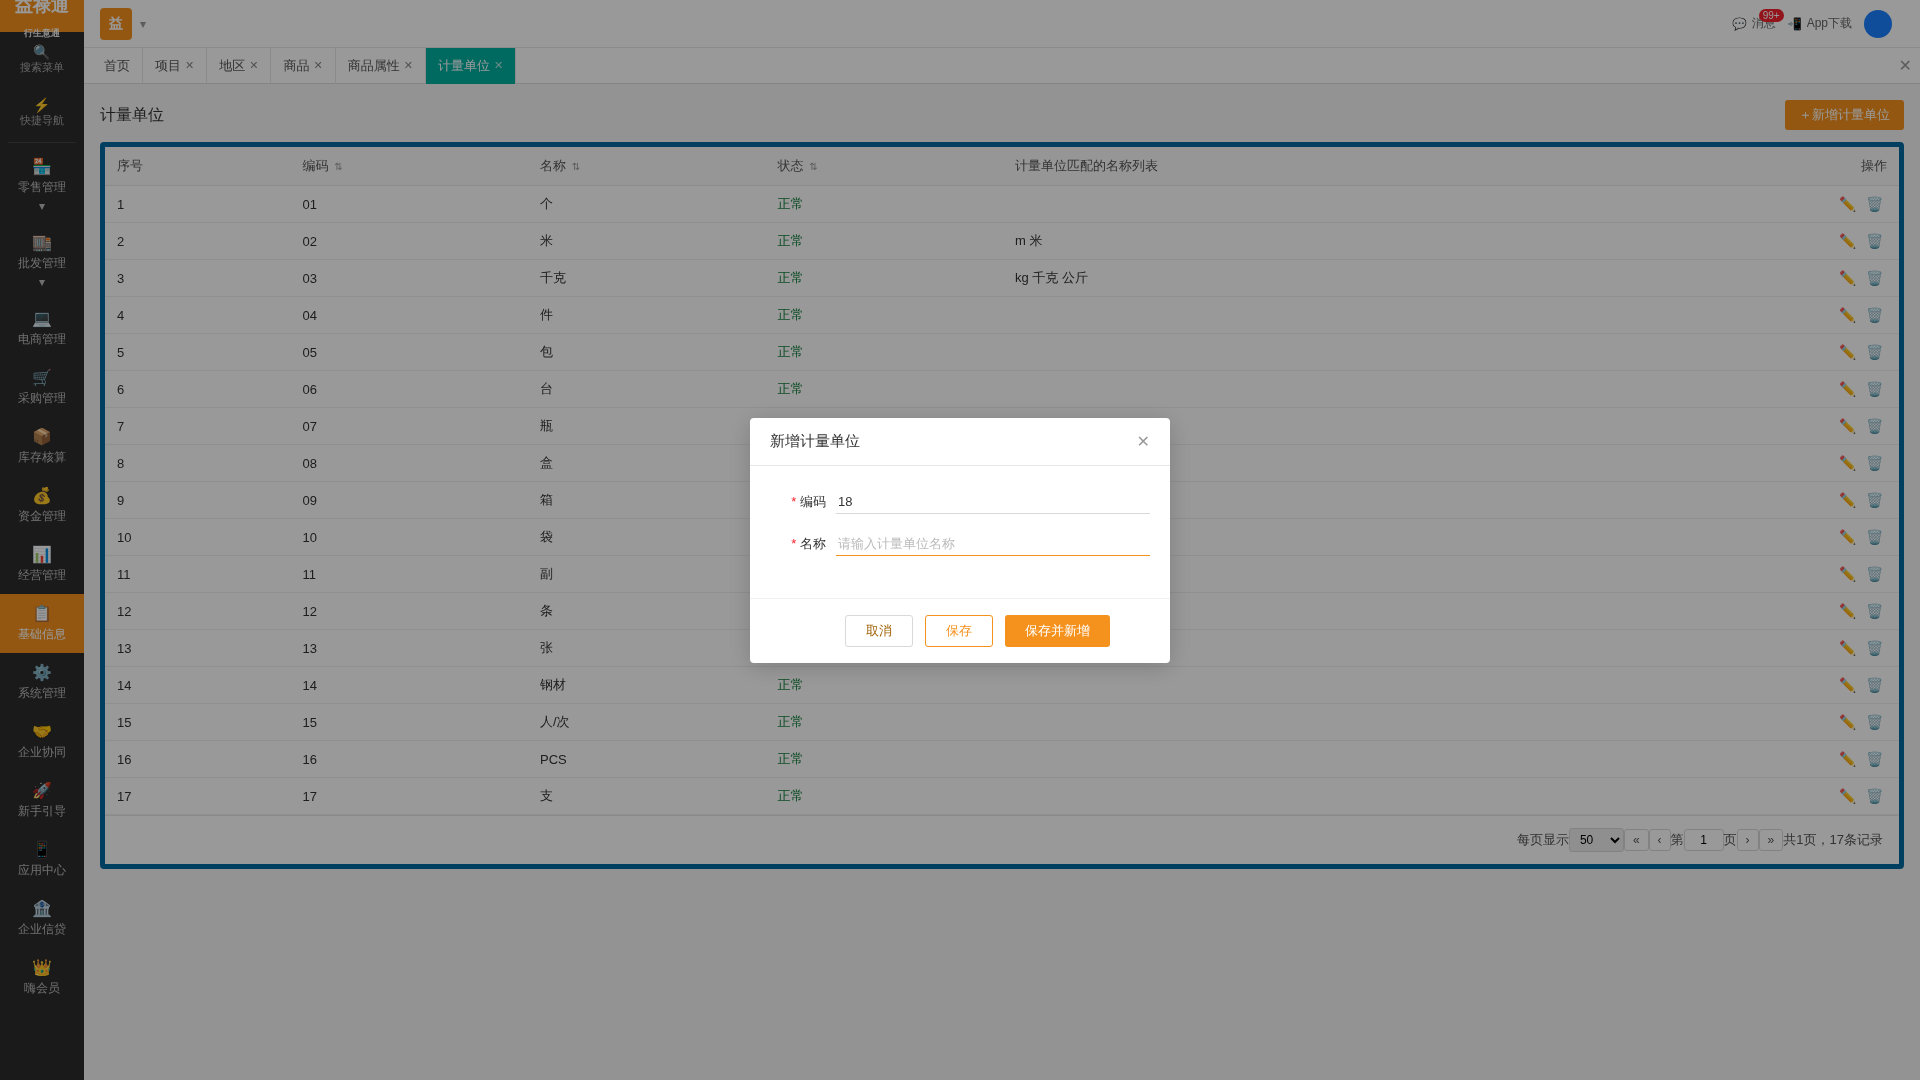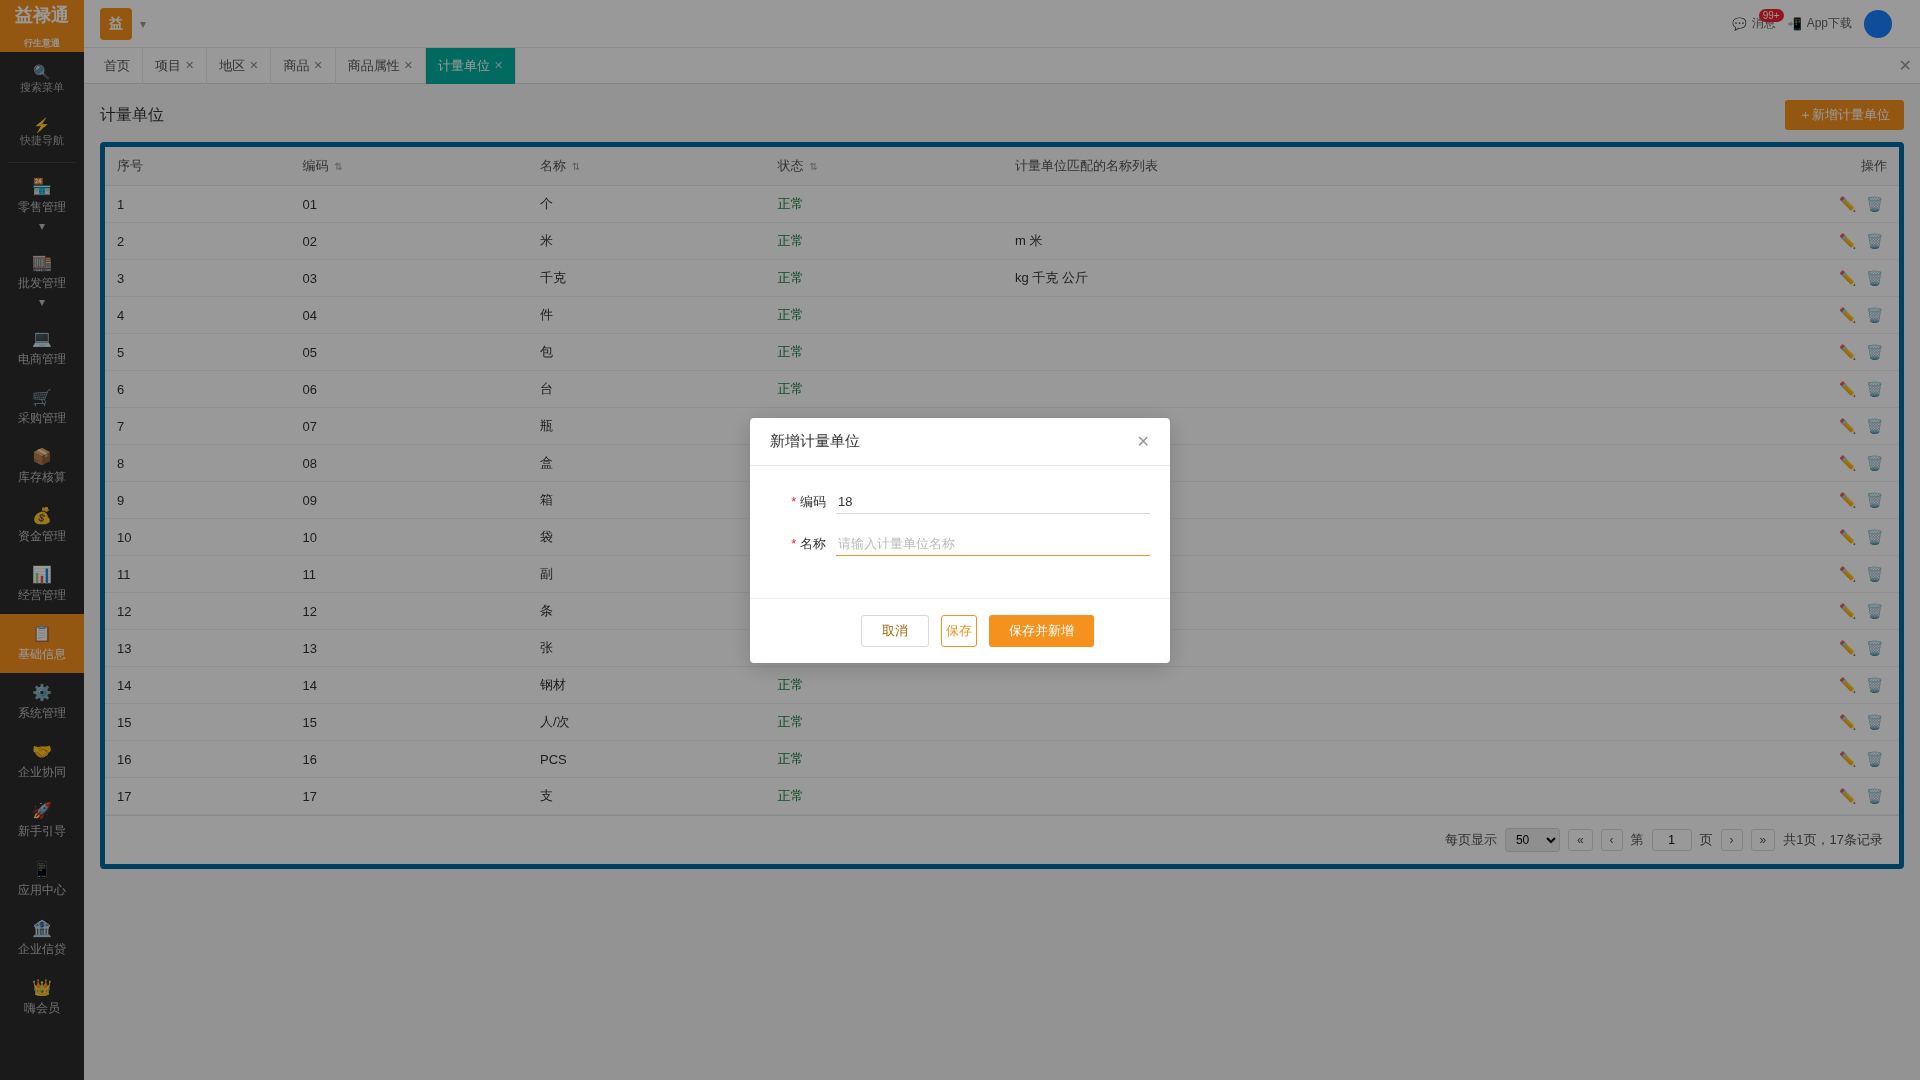--- a/index.html
+++ b/index.html
@@ -1,20 +1,20 @@
 <!DOCTYPE html>
 <html><head>
   <meta charset="utf-8">
   <style>
     * { box-sizing: border-box; margin: 0; padding: 0; }
     body { font-family: 'Microsoft YaHei', Arial, sans-serif; font-size: 13px; background: #f0f0f0; color: #333; display: flex; height: 1080px; width: 1920px; overflow: hidden; }
 
     
     .sidebar { width: 84px; background: #2c2c2c; display: flex; flex-direction: column; height: 100%; }
-    .sidebar-logo { background: #f5921e; padding: 8px 12px; text-align: center; color: white; font-size: 11px; font-weight: bold; display: flex; align-items: center; justify-content: center; height: 52px; }
+    .sidebar-logo { background: #f5921e; padding: 8px 12px; text-align: center; color: white; font-size: 11px; font-weight: bold; display: flex; align-items: center; justify-content: center; height: 32px; }
     .sidebar-logo-text { color: white; font-size: 13px; }
     .sidebar-search { color: #aaa; padding: 12px 8px; font-size: 12px; text-align: center; cursor: pointer; }
     .sidebar-nav { color: #aaa; padding: 10px 8px; font-size: 12px; text-align: center; cursor: pointer; }
     .sidebar-item { color: #bbb; padding: 10px 8px; font-size: 12px; text-align: center; cursor: pointer; display: flex; flex-direction: column; align-items: center; gap: 3px; }
     .sidebar-item.active { background: #f5921e; color: white; }
     .sidebar-icon { font-size: 16px; }
     .sidebar-divider { height: 1px; background: #444; margin: 4px 8px; }
 
     
     .main { flex: 1; display: flex; flex-direction: column; overflow: hidden; }
@@ -49,21 +49,21 @@
     .table-wrap { background: white; border-radius: 4px; border: 5px solid #0369a1; }
     table { width: 100%; border-collapse: collapse; }
     thead tr { background: #fafafa; }
     th { padding: 10px 12px; text-align: left; font-size: 13px; color: #555; border-bottom: 1px solid #e8e8e8; font-weight: normal; white-space: nowrap; }
     td { padding: 9px 12px; font-size: 13px; color: #333; border-bottom: 1px solid #f0f0f0; }
     .status-normal { color: #15803d; }
     .action-btn { color: #999; cursor: pointer; margin: 0 3px; font-size: 14px; }
     .sort-icon { color: #999; font-size: 10px; margin-left: 2px; }
 
     
-    .pagination { display: flex; align-items: center; justify-content: flex-end; padding: 12px 16px; background: white; border-top: 1px solid #e8e8e8; gap: 8px; font-size: 13px; color: #555; }
+    .pagination { display: flex; align-items: center; justify-content: flex-end; padding: 12px 16px; background: white; border-top: 1px solid #e8e8e8; font-size: 13px; color: #555; }
     .page-btn { border: 1px solid #d9d9d9; background: white; padding: 3px 8px; border-radius: 3px; cursor: pointer; color: #555; font-size: 12px; }
     .page-input { border: 1px solid #d9d9d9; border-radius: 3px; width: 40px; text-align: center; padding: 3px; font-size: 12px; }
     .page-select { border: 1px solid #d9d9d9; border-radius: 3px; padding: 3px 6px; font-size: 12px; }
 
     
     .overlay { position: fixed; top: 0; left: 0; width: 100%; height: 100%; background: rgba(0,0,0,0.4); z-index: 100; display: flex; align-items: center; justify-content: center; }
 
     
     .modal { background: white; border-radius: 4px; width: 420px; box-shadow: 0 4px 24px rgba(0,0,0,0.18); }
     .modal-header { display: flex; align-items: center; justify-content: space-between; padding: 14px 20px; border-bottom: 1px solid #e8e8e8; }
@@ -71,21 +71,21 @@
     .modal-close { color: #999; cursor: pointer; font-size: 16px; }
     .modal-body { padding: 24px 20px; }
     .form-row { display: flex; align-items: center; margin-bottom: 18px; }
     .form-label { width: 56px; text-align: right; font-size: 13px; color: #333; margin-right: 10px; }
     .form-label-required::before { content: '* '; color: #f5222d; }
     .form-input { flex: 1; border: none; border-bottom: 1px solid #d9d9d9; padding: 4px 2px; font-size: 13px; color: #333; outline: none; }
     .form-input.focused { border-bottom-color: #f5921e; }
     .form-input::placeholder { color: #bbb; }
     .modal-footer { display: flex; justify-content: center; gap: 12px; padding: 16px 20px; border-top: 1px solid #f0f0f0; }
     .btn-cancel { border: 1px solid #d9d9d9; background: white; color: #a16207; padding: 6px 20px; border-radius: 3px; cursor: pointer; font-size: 13px; margin-left: 35px; }
-    .btn-save { background: white; border: 1px solid #f5921e; color: #f5921e; padding: 6px 4px; border-radius: 3px; cursor: pointer; font-size: 13px; }
+    .btn-save { background: white; border: 1px solid #f5921e; color: #f5921e; padding: 6px 20px; border-radius: 3px; cursor: pointer; font-size: 13px; }
     .btn-save-new { background: #f5921e; border: none; color: white; padding: 6px 20px; border-radius: 3px; cursor: pointer; font-size: 13px; }
   </style>
 </head>
 <body>
 
 <div class="sidebar">
   <div class="sidebar-logo">
     <span class="sidebar-logo-text">
       <div style="font-size:18px;font-weight:bold;">益禄通</div>
       <div style="font-size:9px;opacity:0.9;margin-top:10px;">行生意通</div>

